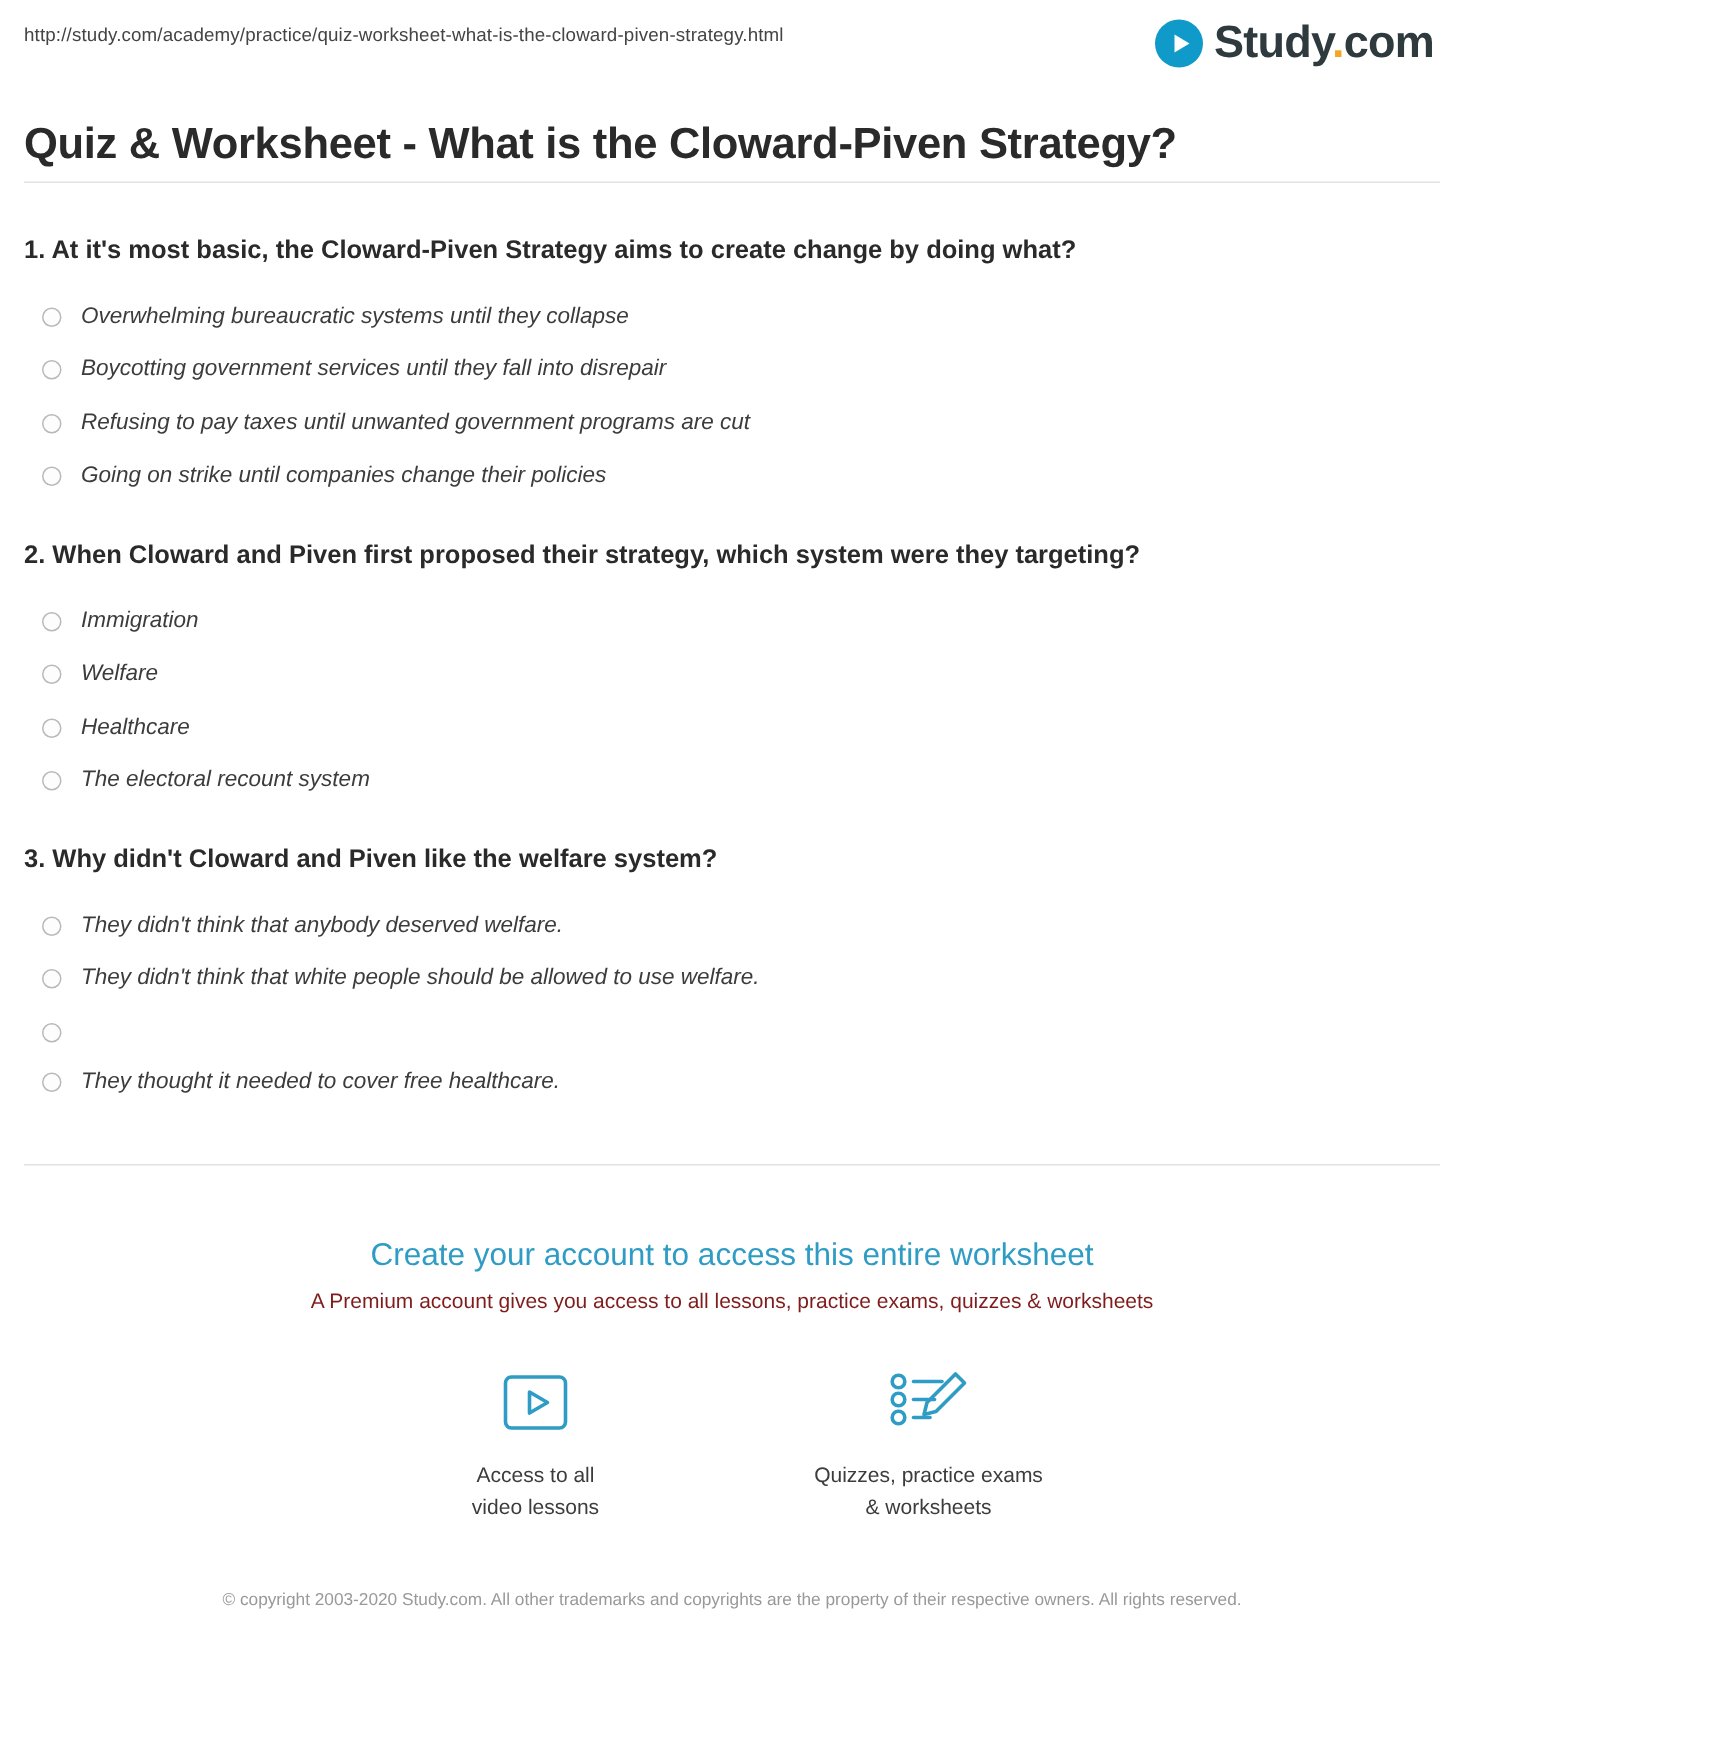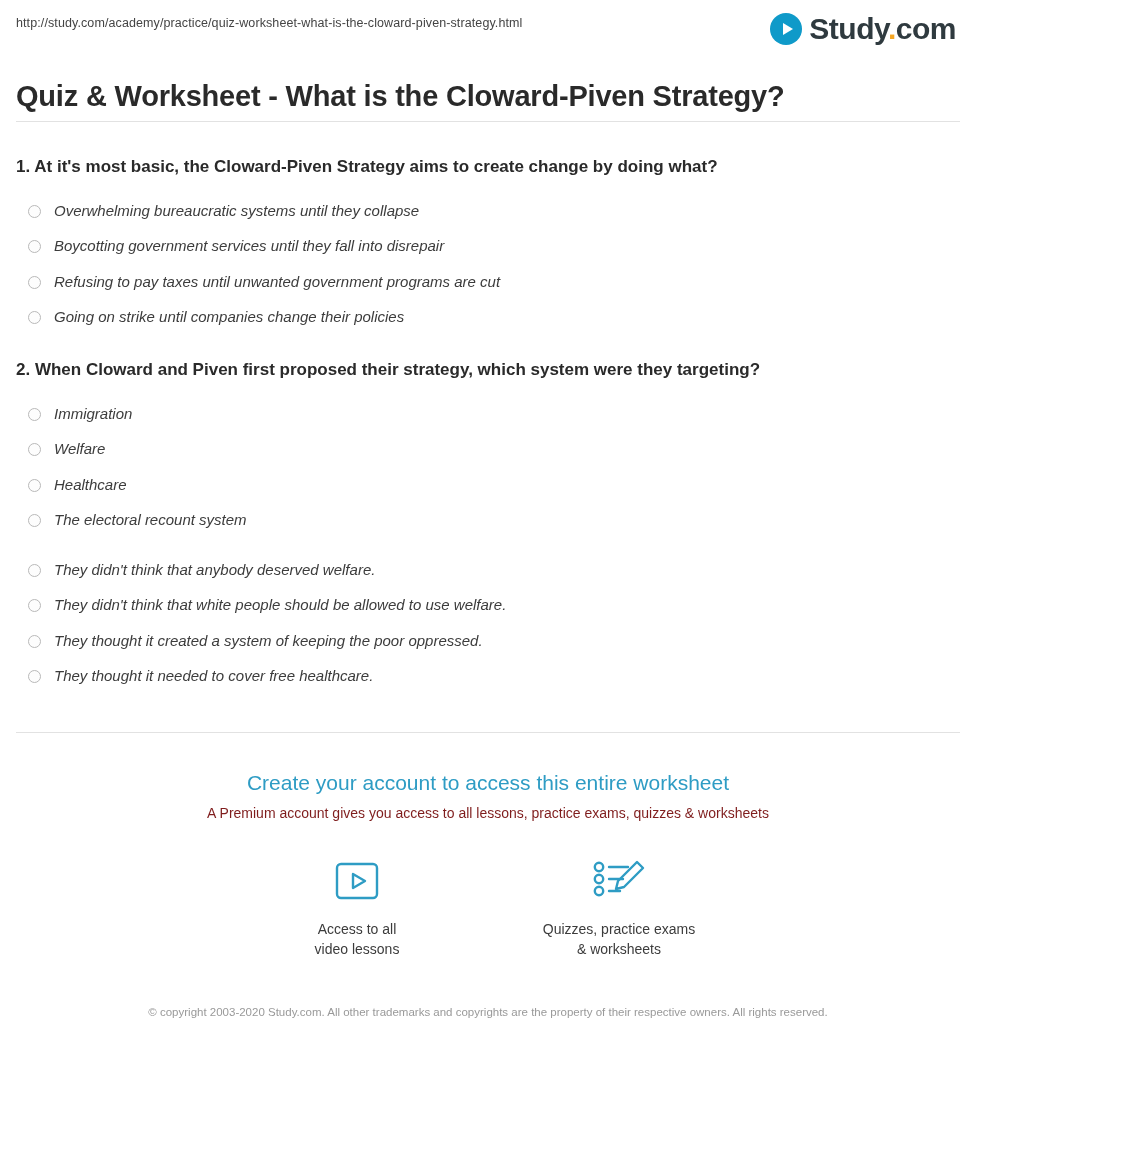--- a/index.html
+++ b/index.html
@@ -103,21 +103,21 @@
     border-radius: 50%;
     background: #fdfdfd;
     margin: 4px 13px 0 12px;
   }
   .answer-label { line-height: 1.3; font-style: italic; }
 
   
   .promo {
     border-top: 1px solid #e2e2e2;
     margin-top: 38px;
-    padding-top: 38px;
+    padding-top: 48px;
     text-align: center;
   }
   .promo-title {
     color: #2e9cc4;
     font-size: 21px;
     margin: 0 0 10px 0;
     font-weight: normal;
   }
   .promo-sub {
     font-size: 14px;
@@ -211,32 +211,32 @@
           <span class="answer-label">Healthcare</span>
         </li>
         <li class="answer">
           <span class="radio"></span>
           <span class="answer-label">The electoral recount system</span>
         </li>
       </ul>
     </div>
 
     <div class="question-block">
+      <div class="q-text">3. Why didn't Cloward and Piven like the welfare system?</div>
       <ul class="answers">
         <li class="answer">
           <span class="radio"></span>
           <span class="answer-label">They didn't think that anybody deserved welfare.</span>
         </li>
         <li class="answer">
           <span class="radio"></span>
           <span class="answer-label">They didn't think that white people should be allowed to use welfare.</span>
         </li>
         <li class="answer">
           <span class="radio"></span>
-          <span class="answer-label">They thought it created a system of keeping the poor oppressed.</span>
         </li>
         <li class="answer">
           <span class="radio"></span>
           <span class="answer-label">They thought it needed to cover free healthcare.</span>
         </li>
       </ul>
     </div>
 
   </div>
 

